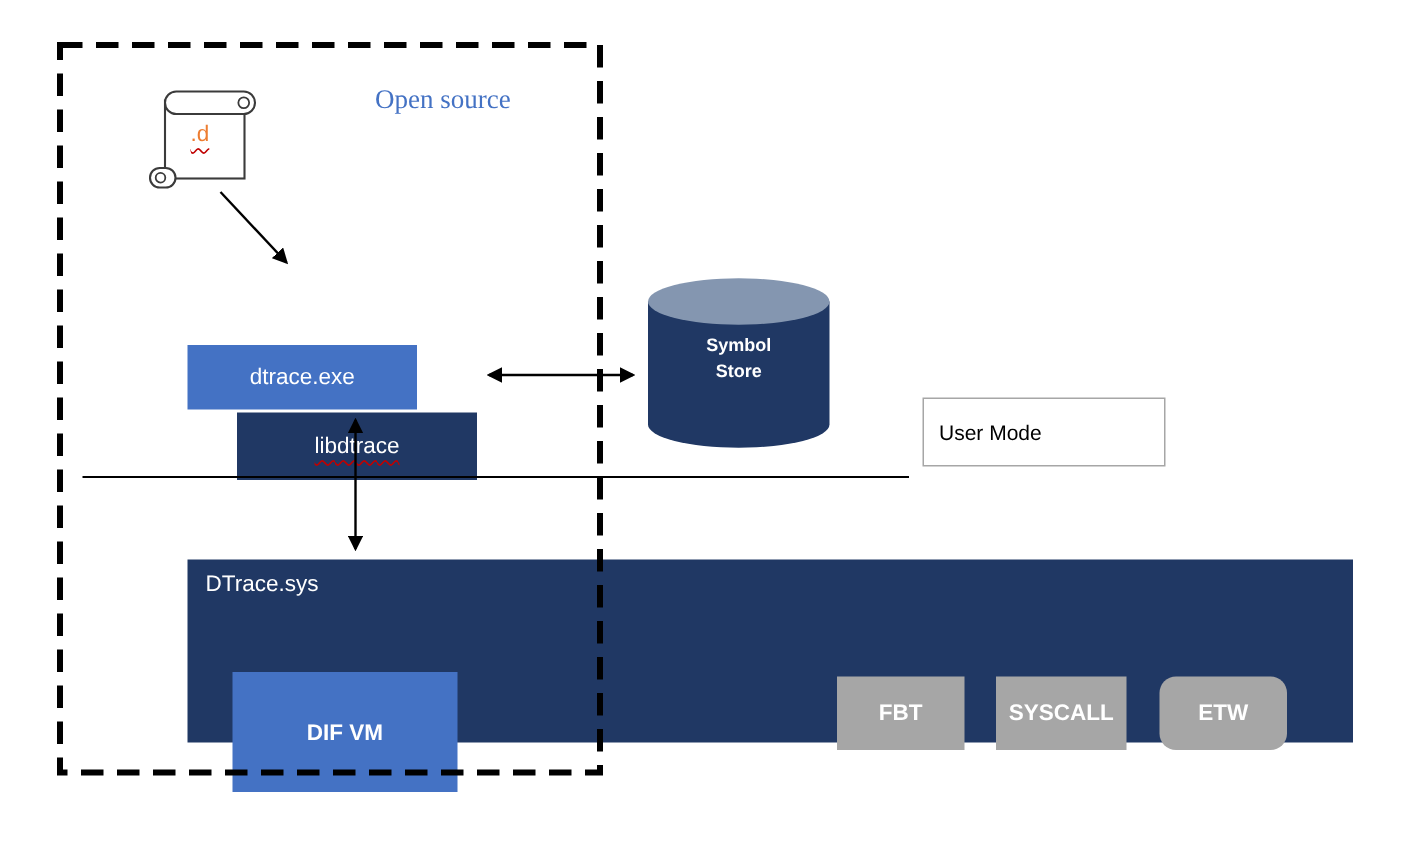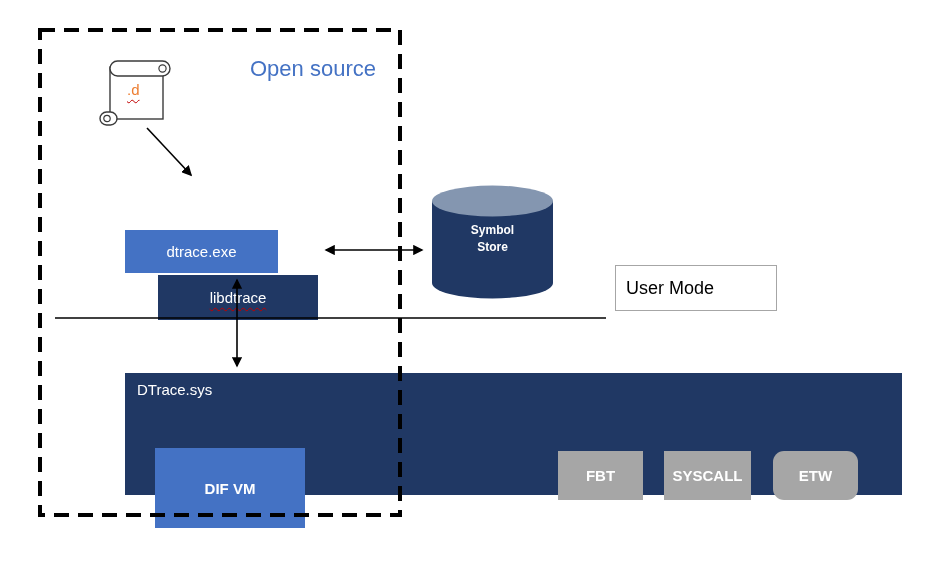--- a/index.html
+++ b/index.html
@@ -1,20 +1,20 @@
 <!DOCTYPE html>
 <html><head>
 <meta charset="utf-8">
 <style>
   html, body { margin: 0; padding: 0; background: #fff; }
   body { font-family: "Liberation Sans", sans-serif; }
   .canvas { position: relative; width: 934px; height: 574px; background: #fff; overflow: hidden; }
   .abs { position: absolute; }
 
-  .open-source { left: 250px; top: 56px; font-size: 22px; color: #4472C4; }
+  .open-source { left: 250px; top: 56px; font-size: 18px; color: #4472C4; font-family: Liberation Serif, serif; }
 
   .script-icon { left: 97px; top: 54px; }
   .script-label {
     left: 127px; top: 81px; font-size: 15px; color: #ED7D31;
     text-decoration-line: underline; text-decoration-style: wavy;
     text-decoration-color: #C00000; text-decoration-thickness: 1px;
     text-underline-offset: 4px;
   }
 
   .fillbox { display: flex; align-items: center; justify-content: center; color: #fff; font-size: 15px; margin-top: 48px; }
@@ -25,21 +25,21 @@
     text-decoration-line: underline; text-decoration-style: wavy;
     text-decoration-color: #C00000; text-decoration-thickness: 1px;
     text-underline-offset: 4px;
   }
 
   .cylinder { left: 430px; top: 184px; }
   .cyl-label { left: 430px; top: 222px; width: 125px; text-align: center; color: #fff;
                font-weight: bold; font-size: 12px; line-height: 1.4; }
 
   .mode-box { width: 150px; height: 44px; background: #fff; border: 1px solid #a6a6a6;
-              display: flex; align-items: center; padding-left: 10px; font-size: 18px; color: #000; }
+              display: flex; align-items: center; padding-left: 10px; font-size: 14px; color: #000; }
   .user-mode { left: 615px; top: 265px; }
   .kernel-mode { left: 615px; top: 325px; height: 43px; }
 
   .dtrace-sys { left: 125px; top: 373px; width: 765px; height: 114px; background: #203864;
                 color: #fff; font-size: 15px; padding: 8px 0 0 12px; }
 
   .dif-vm { left: 155px; top: 400px; width: 150px; height: 80px; background: #4472C4; font-weight: bold; }
 
   .provider { top: 403px; width: 85px; height: 49px; background: #A6A6A6; font-weight: bold; }
 

